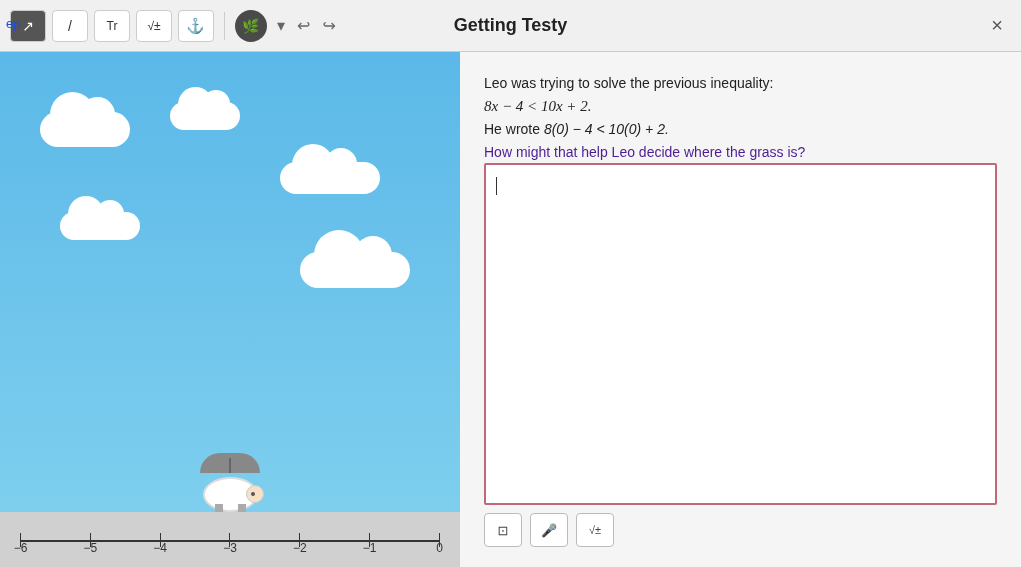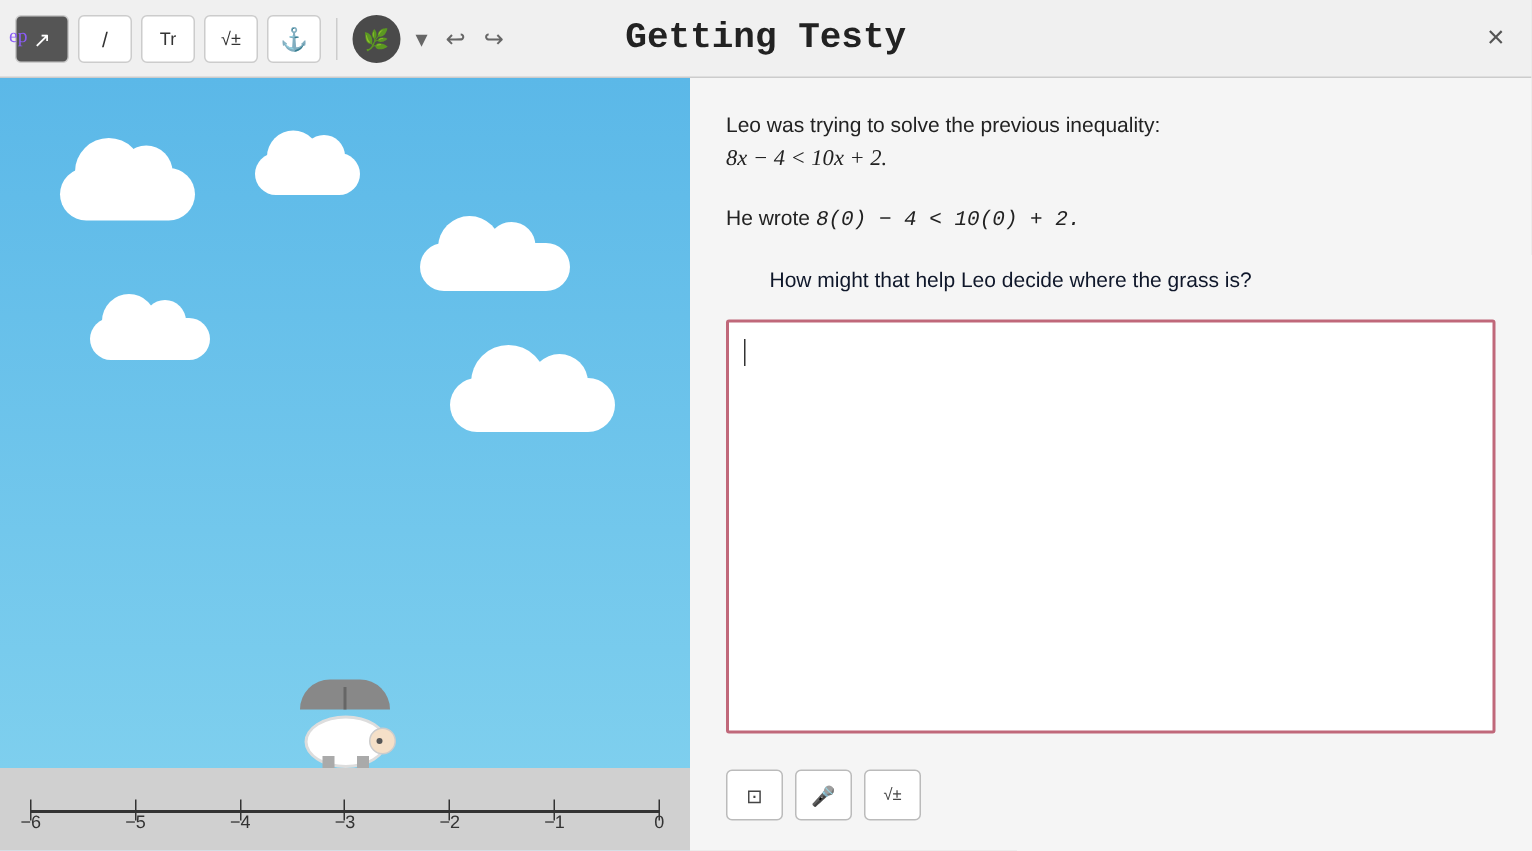--- a/index.html
+++ b/index.html
@@ -57,24 +57,24 @@
     .separator {
       width: 1px;
       height: 28px;
       background: #ccc;
       margin: 0 4px;
     }
     .top-title {
       position: absolute;
       left: 50%;
       transform: translateX(-50%);
-      font-size: 24px;
+      font-size: 18px;
       font-weight: 600;
       color: #222;
-      font-family: Liberation Mono, monospace;
+      font-family: Liberation Sans, sans-serif;
     }
     .close-btn {
       margin-left: auto;
       background: none;
       border: none;
       font-size: 20px;
       cursor: pointer;
       color: #555;
       padding: 0 8px;
     }
@@ -172,36 +172,35 @@
     }
 
     
     .right-panel {
       flex: 1;
       padding: 20px 24px;
       background: #f5f5f5;
       overflow-y: auto;
       display: flex;
       flex-direction: column;
-      gap: 16px;
+      gap: 0;
     }
 
     .problem-text {
       font-family: Arial, sans-serif;
       font-size: 14px;
       color: #222;
       line-height: 1.6;
     }
 
     .question-text {
       font-family: Arial, sans-serif;
       font-size: 14px;
-      color: #0f172a;
+      color: #4c1d95;
       line-height: 1.6;
-      margin-left: 29px;
     }
 
     .answer-area {
       border: 2px solid #c0687a;
       background: #fff;
       min-height: 100px;
       padding: 10px;
       border-radius: 2px;
       flex: 1;
       position: relative;
@@ -255,22 +254,22 @@
       font-family: Arial, sans-serif;
       font-weight: 500;
       white-space: nowrap;
     }
 
     .ep-label {
       position: absolute;
       top: 16px;
       left: 6px;
       font-size: 13px;
-      color: #8b5cf6;
-      font-family: Liberation Serif, serif;
+      color: #1d4ed8;
+      font-family: Liberation Sans, sans-serif;
     }
   </style>
 </head>
 <body>
 
 <div class="top-bar">
   <span class="ep-label">ep</span>
 
   <button class="toolbar-btn active">↗</button>
   <button class="toolbar-btn">/</button>
@@ -393,21 +392,21 @@
 
   <div class="right-panel">
 
     <div class="problem-text">
       <span>Leo was trying to solve the previous inequality:</span><br>
       <span style="font-style:italic; font-family:'Times New Roman', serif; font-size:15px;">8<i>x</i> − 4 &lt; 10<i>x</i> + 2.</span>
     </div>
 
 
     <div class="problem-text">
-      He wrote <span style="font-family:Liberation Mono, monospace; font-style:italic;text-align:right;">8(0) − 4 &lt; 10(0) + 2.</span>
+      He wrote <span style="font-family:Liberation Sans, sans-serif; font-style:italic;text-align:right;">8(0) − 4 &lt; 10(0) + 2.</span>
     </div>
 
     <div class="question-text">
       <span>How might that help Leo decide where the grass is?</span>
     </div>
 
     <div class="answer-area">
       <span class="answer-cursor"></span>
     </div>
 

